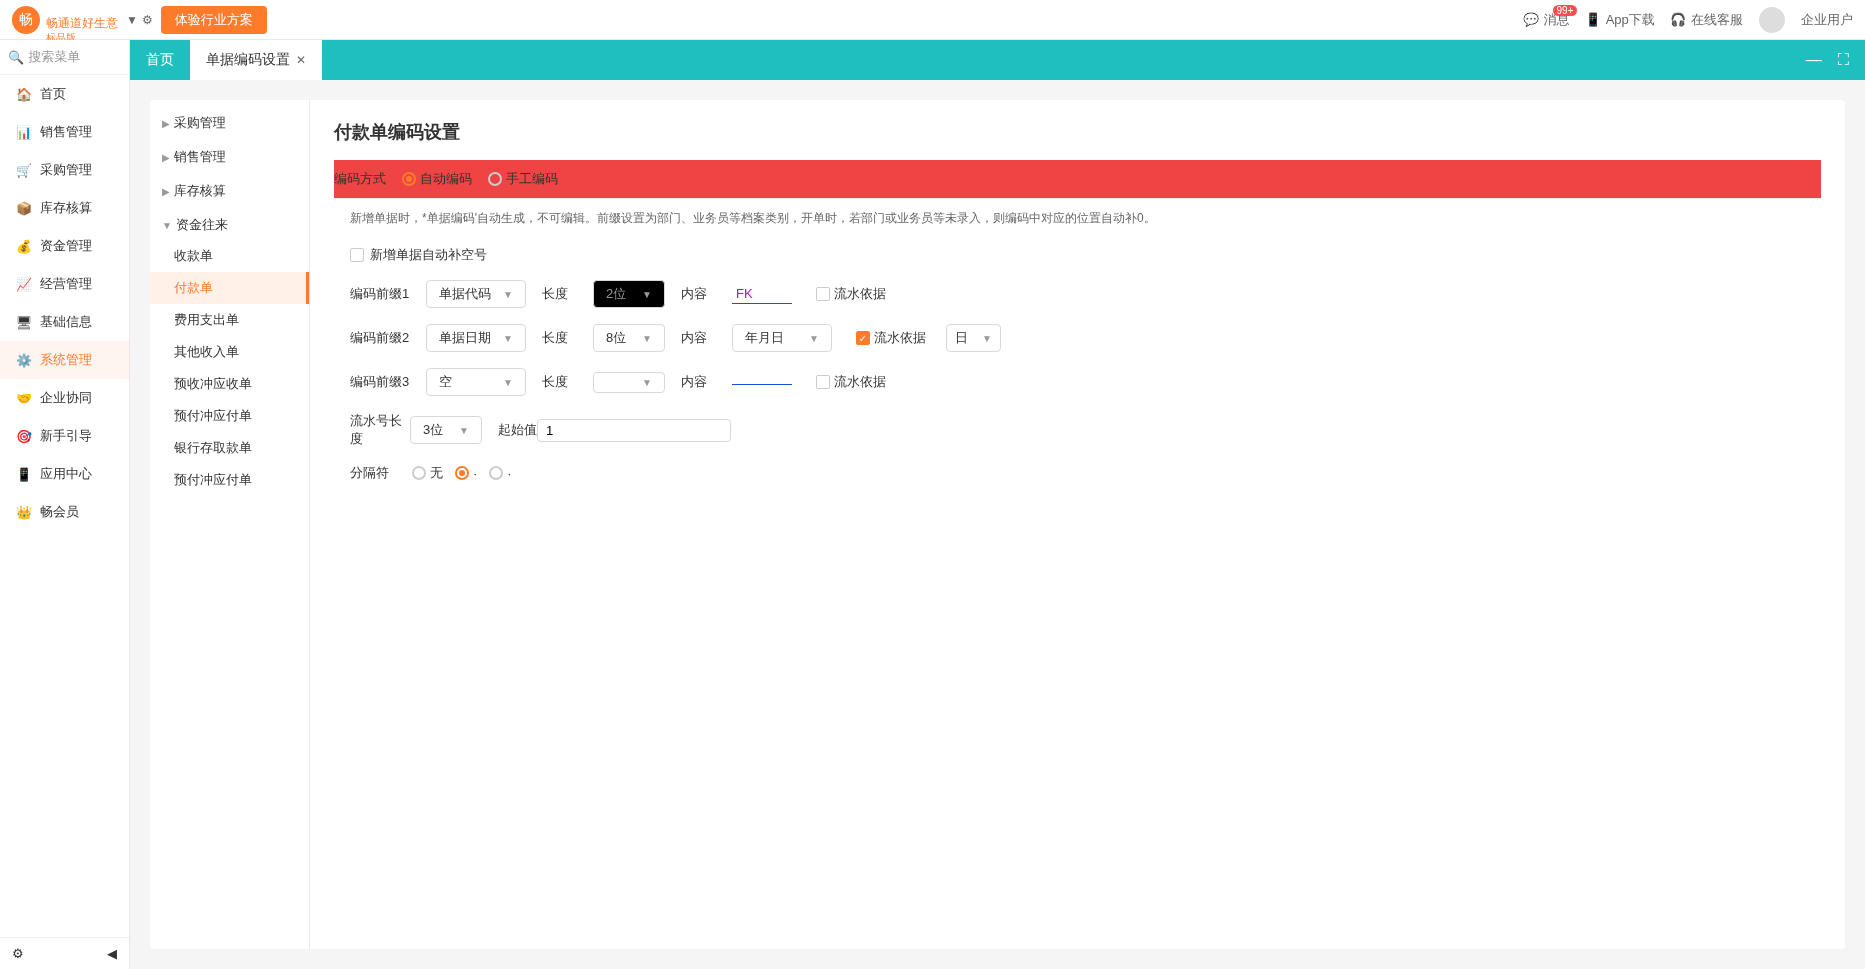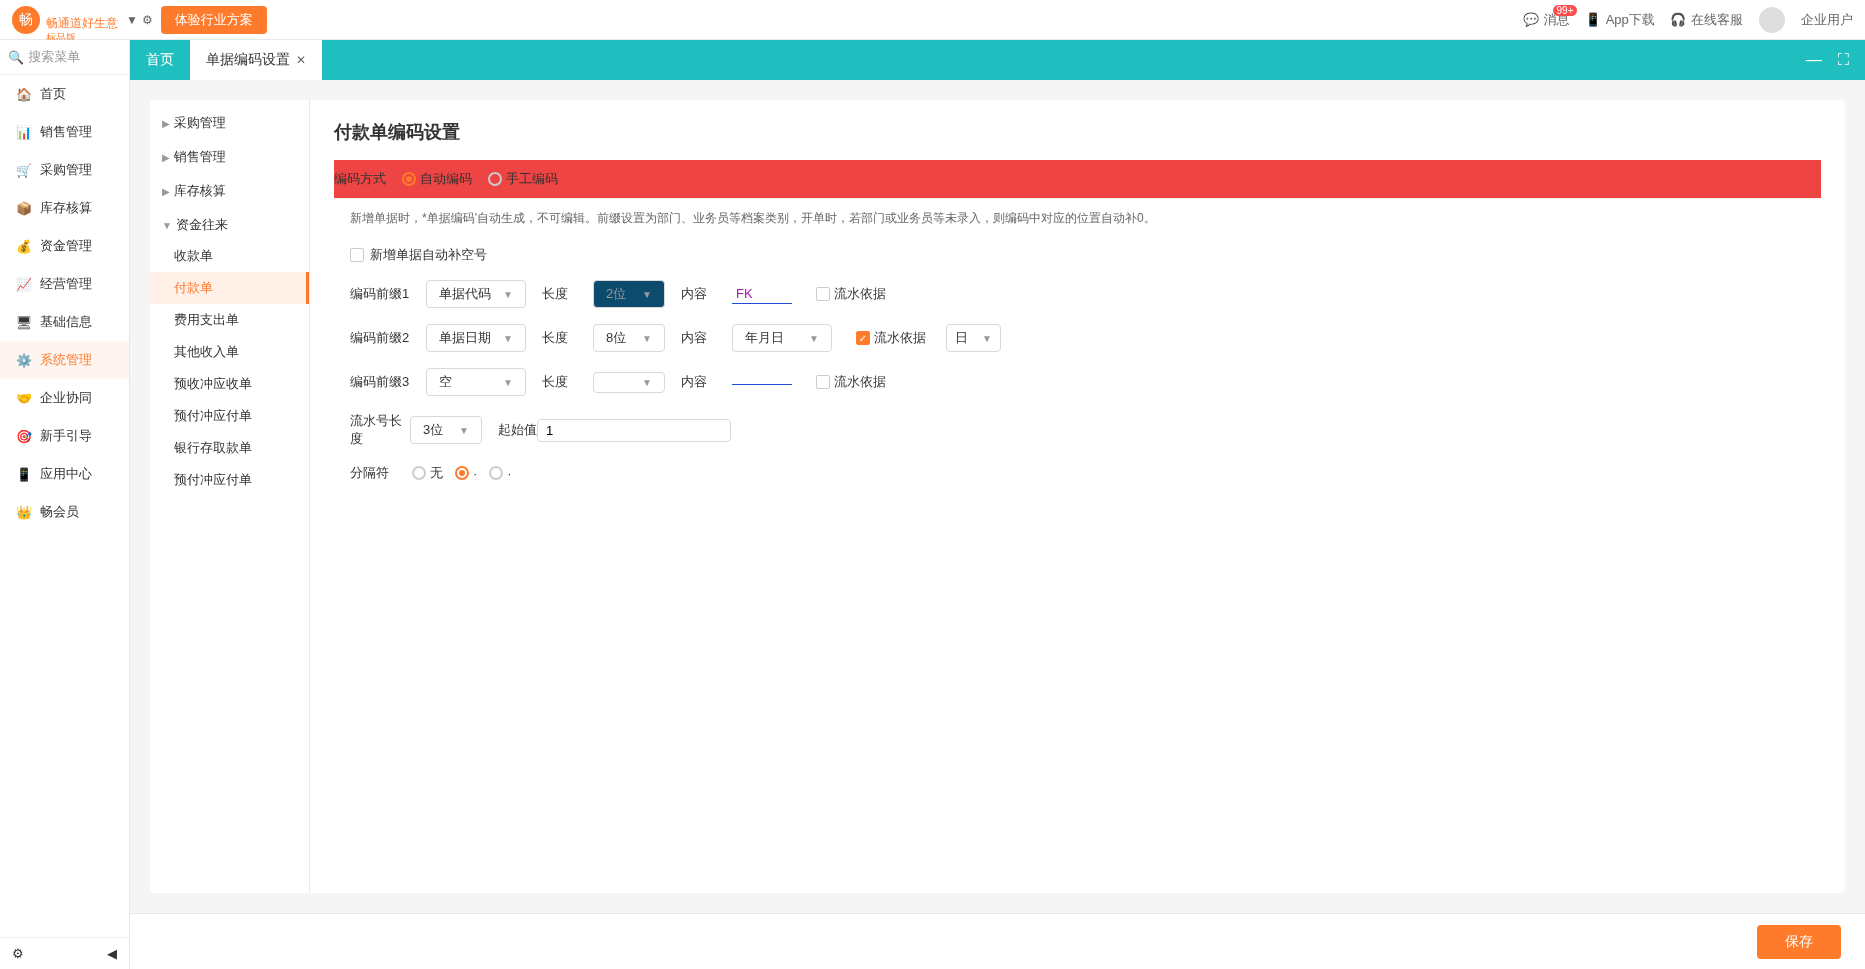--- a/index.html
+++ b/index.html
@@ -280,21 +280,21 @@
             <span>新增单据自动补空号</span>
           </div>
 
           <div class="config-row">
             <span class="config-label">编码前缀1</span>
             <div class="select-box">
               <span>单据代码</span>
               <span class="select-arrow">▼</span>
             </div>
             <span class="content-label">长度</span>
-            <div class="select-box select-box-sm" style="background:#0c4a6e; color:#999;">
+            <div class="select-box select-box-sm" style="background:#000000; color:#999;">
               <span>2位</span>
               <span class="select-arrow">▼</span>
             </div>
             <span class="content-label">内容</span>
             <span class="content-value">FK</span>
             <div class="checkbox-inline">
               <div class="checkbox-unchecked"></div>
               <span>流水依据</span>
             </div>
           </div>
@@ -369,18 +369,15 @@
                 <div class="radio-circle"></div>
                 <span>·</span>
               </div>
             </div>
           </div>
 
         </div>
       </div>
     </div>
 
-    <div class="bottom-bar">
-      <button class="save-btn">保存</button>
-    </div>
 
   </div>
 </div>
 
 </body></html>

